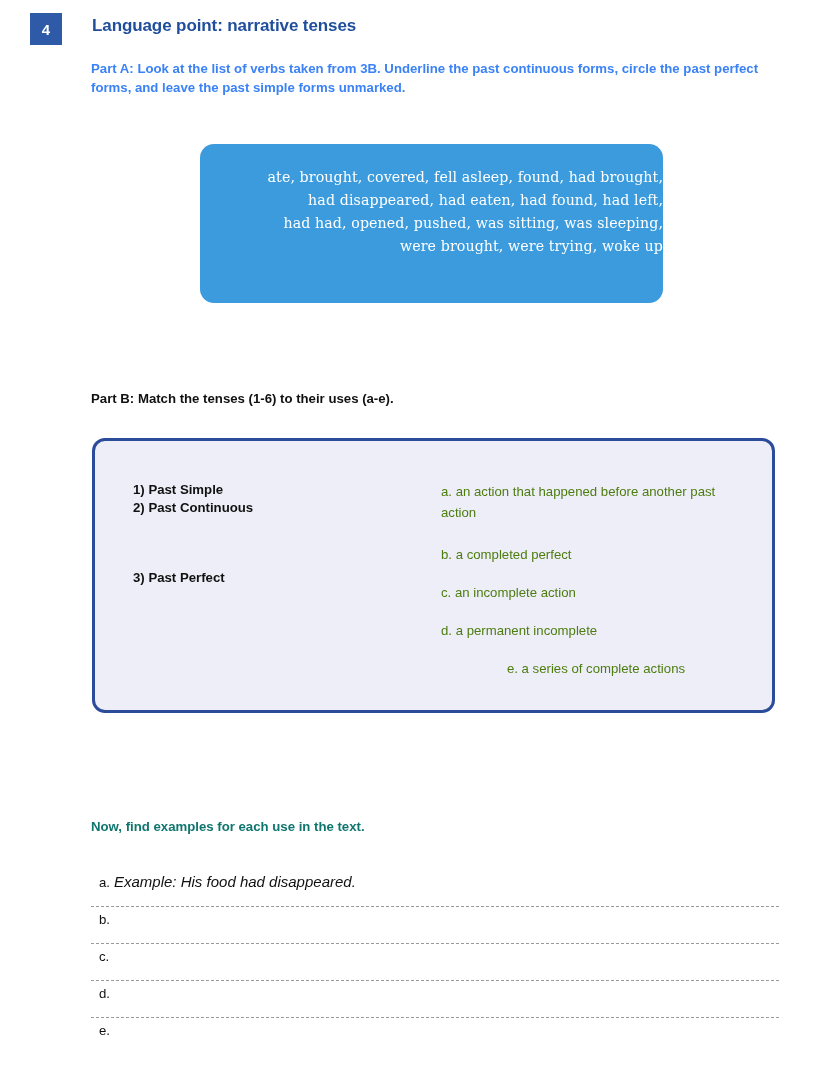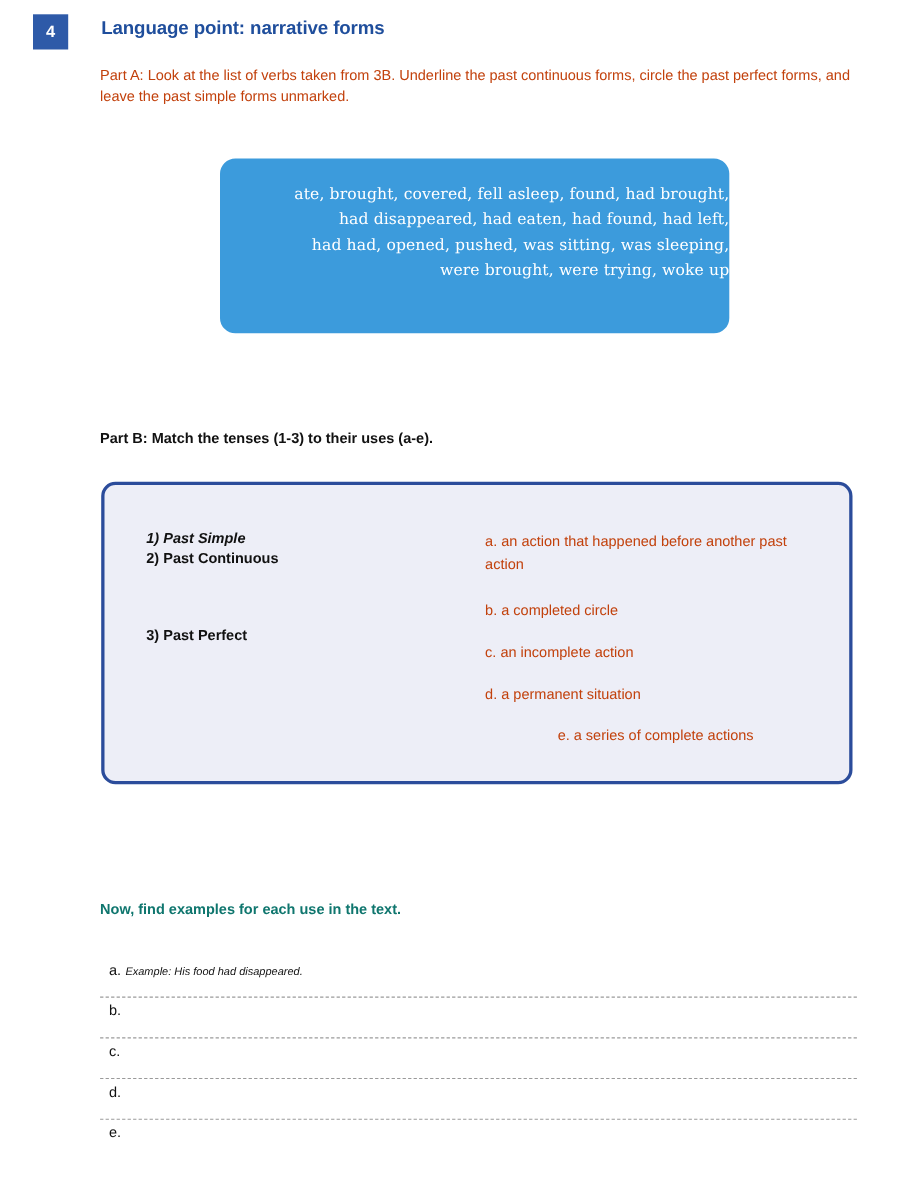--- a/index.html
+++ b/index.html
@@ -58,23 +58,23 @@
     white-space: nowrap;
   }
 
   
   .part-a-instruction {
     position: absolute;
     left: 91px;
     top: 59px;
     width: 690px;
     font-size: 13.2px;
-    font-weight: normal;
+    font-weight: bold;
     line-height: 1.45;
-    color: #c2410c;
+    color: #3b82f6;
   }
 
   
   .verb-box {
     position: absolute;
     left: 200px;
     top: 144px;
     width: 463px;
     height: 159px;
     background: #3C9BDC;
@@ -131,27 +131,27 @@
     left: 346px;
     top: 40px;
     width: 310px;
   }
   .tense-item {
     font-size: 13.2px;
     font-weight: bold;
     color: #111111;
     line-height: 1.4;
   }
-  .tense-item.t1 { margin-top: 0px; font-style: italic; }
+  .tense-item.t1 { margin-top: 0px; }
   .tense-item.t2 { }
   .tense-item.t3 { margin-top: 51px; }
 
   .use-item {
     font-size: 13.2px;
-    color: #c2410c;
+    color: #4d7c0f;
     line-height: 1.62;
   }
   .use-item.u-a { margin-top: 0px; }
   .use-item.u-b { margin-top: 20px; }
   .use-item.u-c { margin-top: 17px; }
   .use-item.u-d { margin-top: 16px; }
   .use-item.u-e { margin-top: 17px; text-align: center; }
 
   
   .now-find {
@@ -182,60 +182,60 @@
   .answer-row:last-child {
     border-bottom: none;
   }
   .answer-label {
     font-size: 13.2px;
     color: #111111;
     line-height: 1.4;
     display: inline;
   }
   .answer-text {
-    font-size: 10px;
+    font-size: 15px;
     color: #111111;
     font-style: italic;
     display: inline;
     margin-left: 4px;
   }
   .answer-text:empty { display: none; }
 </style>
 </head>
 <body>
 
 <div class="page">
 
   <div class="header">
     <div class="section-badge">4</div>
-    <div class="section-title">Language point: narrative forms</div>
+    <div class="section-title">Language point: narrative tenses</div>
   </div>
 
   <div class="part-a-instruction">Part A: Look at the list of verbs taken from 3B. Underline the past continuous forms, circle the past perfect forms, and leave the past simple forms unmarked.</div>
 
   <div class="verb-box">
     <div class="verb-line">ate, brought, covered, fell asleep, found, had brought,</div>
     <div class="verb-line">had disappeared, had eaten, had found, had left,</div>
     <div class="verb-line">had had, opened, pushed, was sitting, was sleeping,</div>
     <div class="verb-line">were brought, were trying, woke up</div>
   </div>
 
-  <div class="part-b-instruction">Part B: Match the tenses (1-3) to their uses (a-e).</div>
+  <div class="part-b-instruction">Part B: Match the tenses (1-6) to their uses (a-e).</div>
 
   <div class="match-box">
     <div class="match-left">
       <div class="tense-item t1">1) Past Simple</div>
       <div class="tense-item t2">2) Past Continuous</div>
       <div class="tense-item t3">3) Past Perfect</div>
     </div>
     <div class="match-right">
       <div class="use-item u-a">a. an action that happened before another past action</div>
-      <div class="use-item u-b">b. a completed circle</div>
+      <div class="use-item u-b">b. a completed perfect</div>
       <div class="use-item u-c">c. an incomplete action</div>
-      <div class="use-item u-d">d. a permanent situation</div>
+      <div class="use-item u-d">d. a permanent incomplete</div>
       <div class="use-item u-e">e. a series of complete actions</div>
     </div>
   </div>
 
   <div class="now-find">Now, find examples for each use in the text.</div>
 
   <div class="answers">
     <div class="answer-row">
       <span class="answer-label">a.</span><span class="answer-text">Example: His food had disappeared.</span>
     </div>

